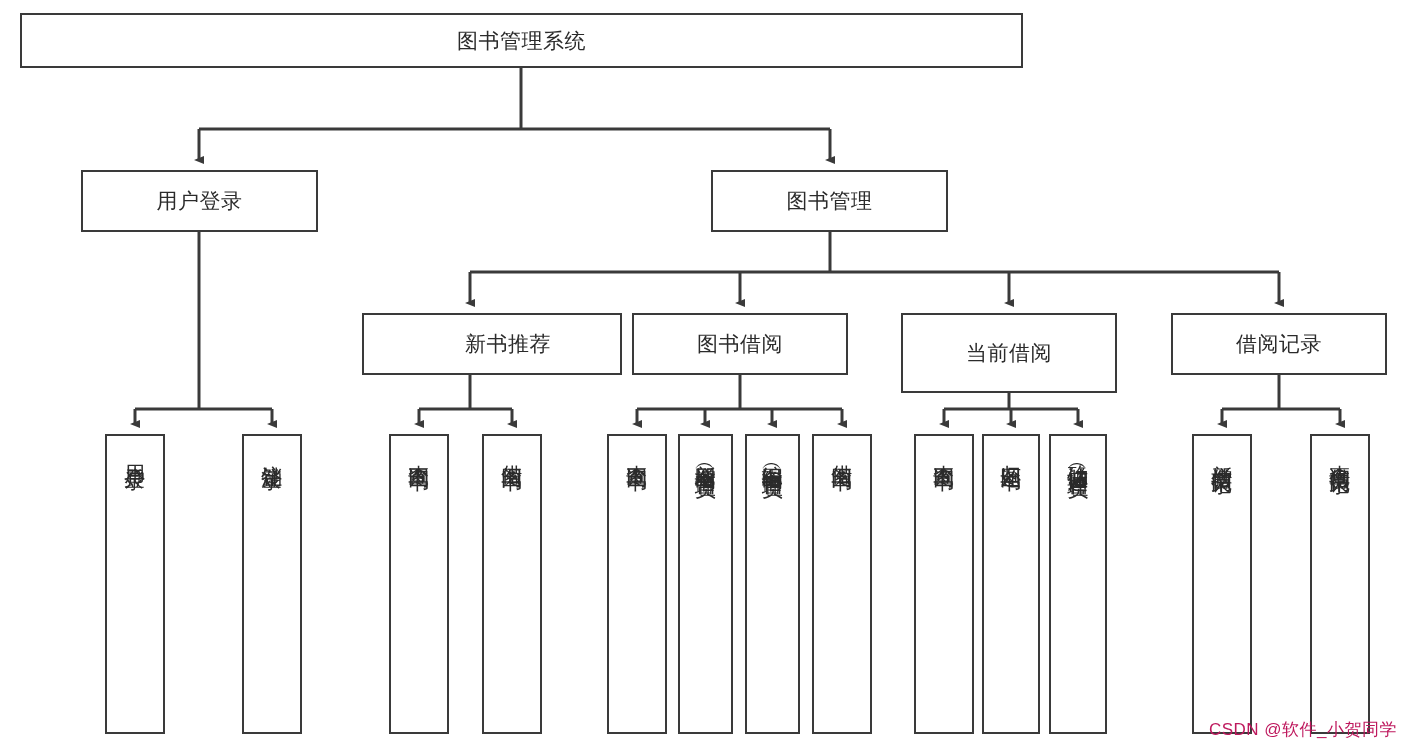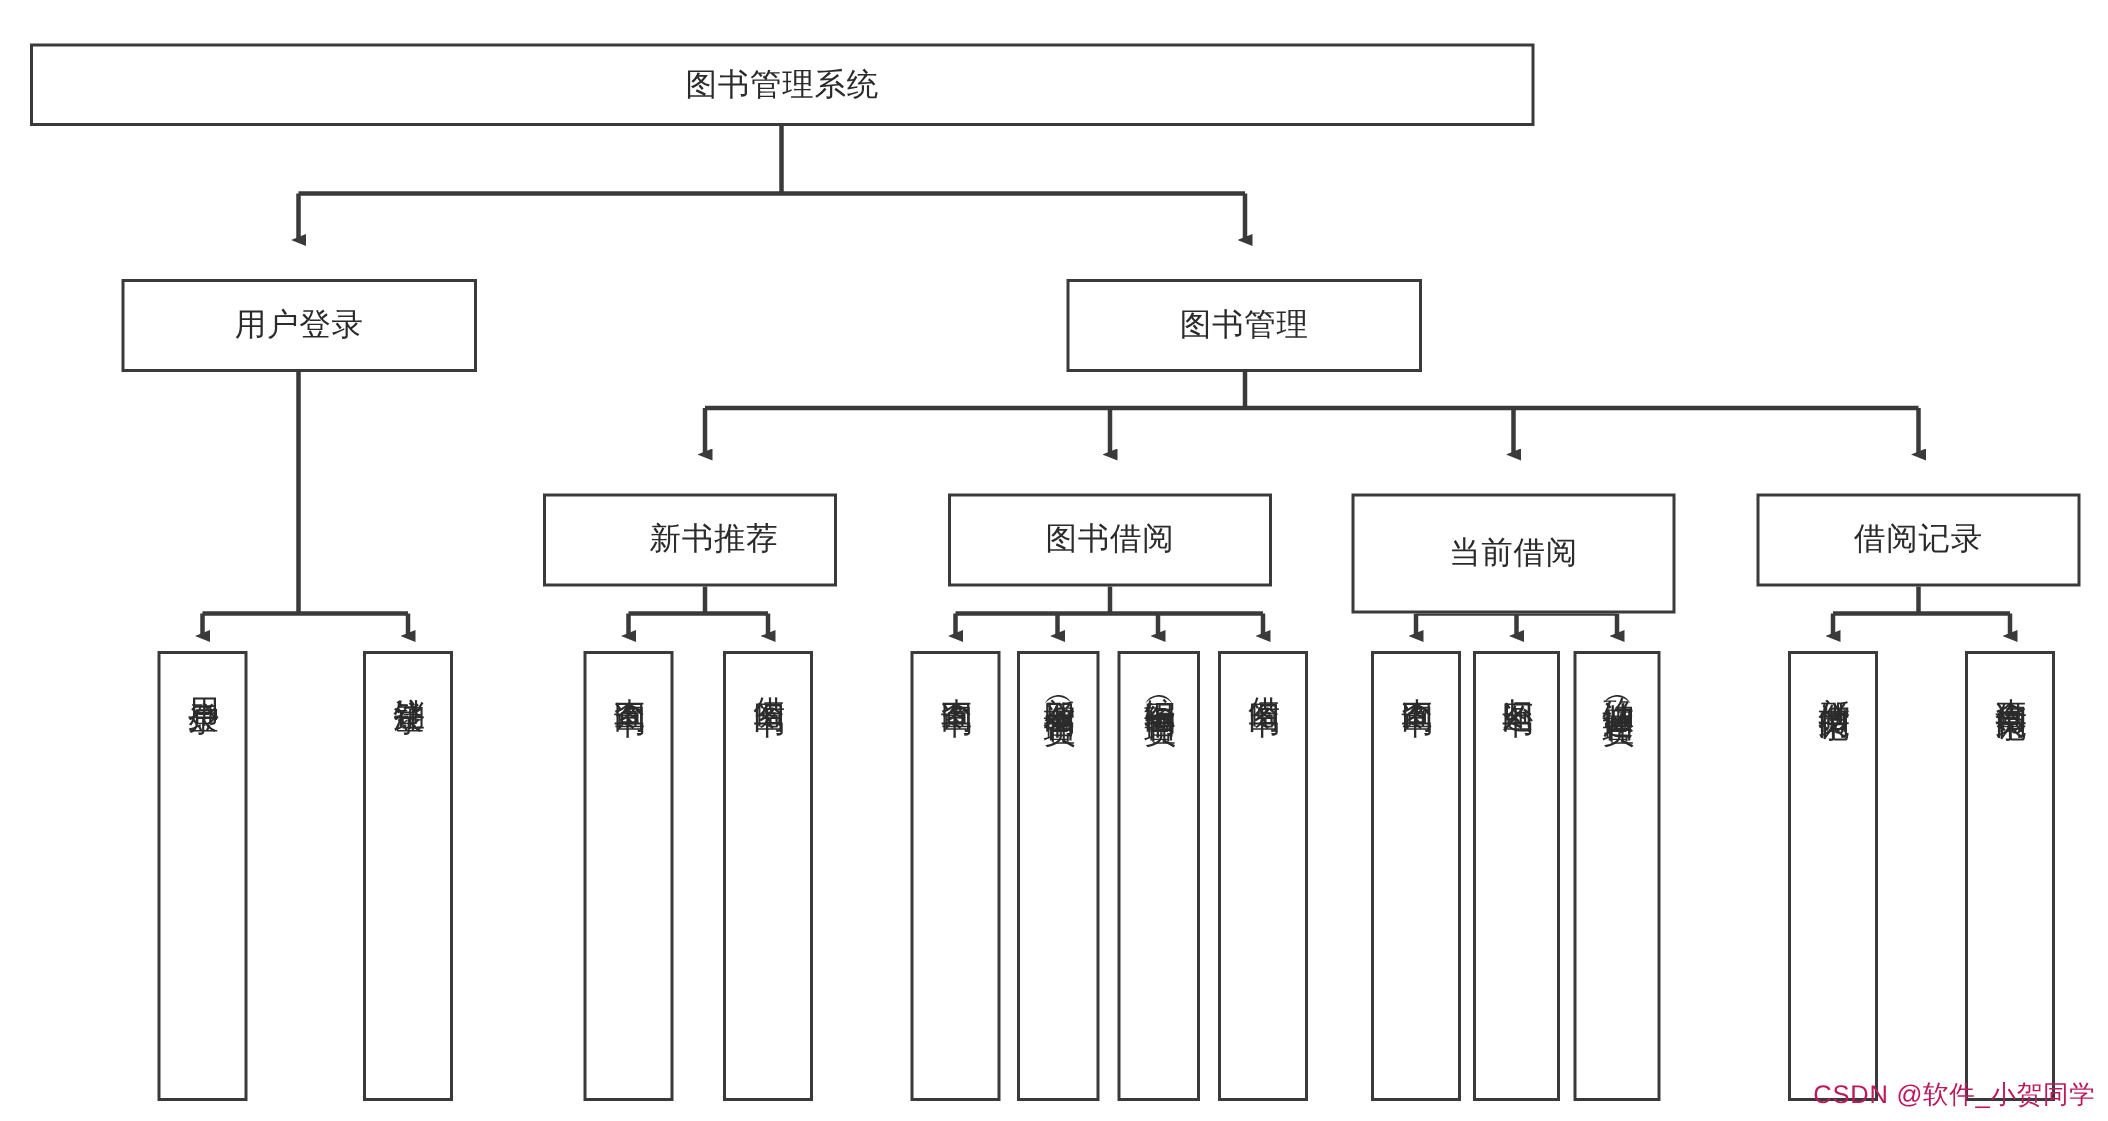--- a/index.html
+++ b/index.html
@@ -32,21 +32,20 @@
     border: 2px solid #3a3a3a;
     display: flex;
     align-items: center;
     justify-content: center;
     color: #2b2b2b;
   }
   .node.h {
     font-size: 21px;
     line-height: 1.2;
     letter-spacing: 0.5px;
-    margin-top: 16px;
   }
   .node.v {
     align-items: flex-start;
     padding-top: 12px;
   }
   .vlabel {
     writing-mode: vertical-rl;
     text-orientation: upright;
     font-size: 21px;
     line-height: 1.32;
@@ -123,21 +122,21 @@
     <span>图书管理系统</span>
   </div>
 
   <div class="node h" style="left:81px; top:170px; width:237px; height:62px;">
     <span>用户登录</span>
   </div>
   <div class="node h" style="left:711px; top:170px; width:237px; height:62px;text-align:center;">
     <span>图书管理</span>
   </div>
 
-  <div class="node h" style="left:362px; top:313px; width:196px; height:62px;padding-left:32px;">
+  <div class="node h" style="left:362px; top:313px; width:260px; height:62px;padding-left:32px;">
     <span>新书推荐</span>
   </div>
   <div class="node h" style="left:632px; top:313px; width:216px; height:62px;text-align:center;">
     <span>图书借阅</span>
   </div>
   <div class="node h" style="left:901px; top:313px; width:216px; height:80px;">
     <span>当前借阅</span>
   </div>
   <div class="node h" style="left:1171px; top:313px; width:216px; height:62px;">
     <span>借阅记录</span>

